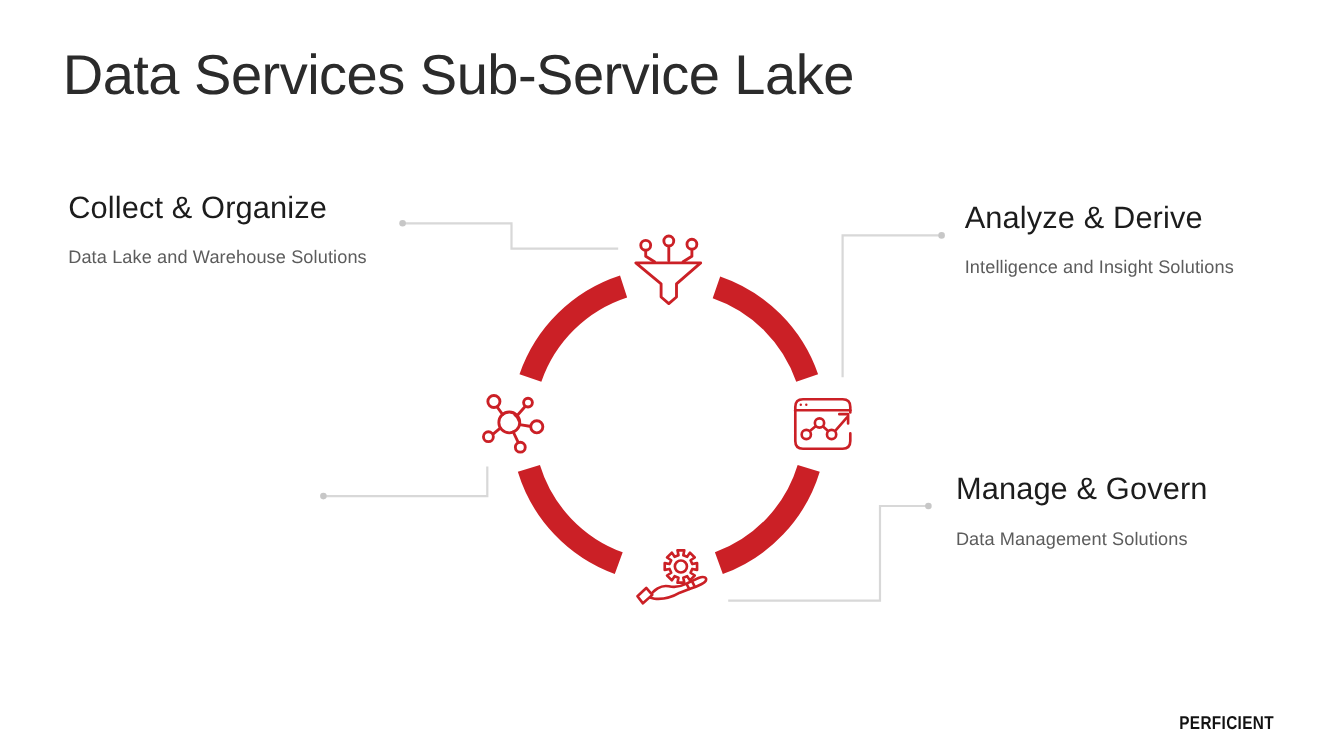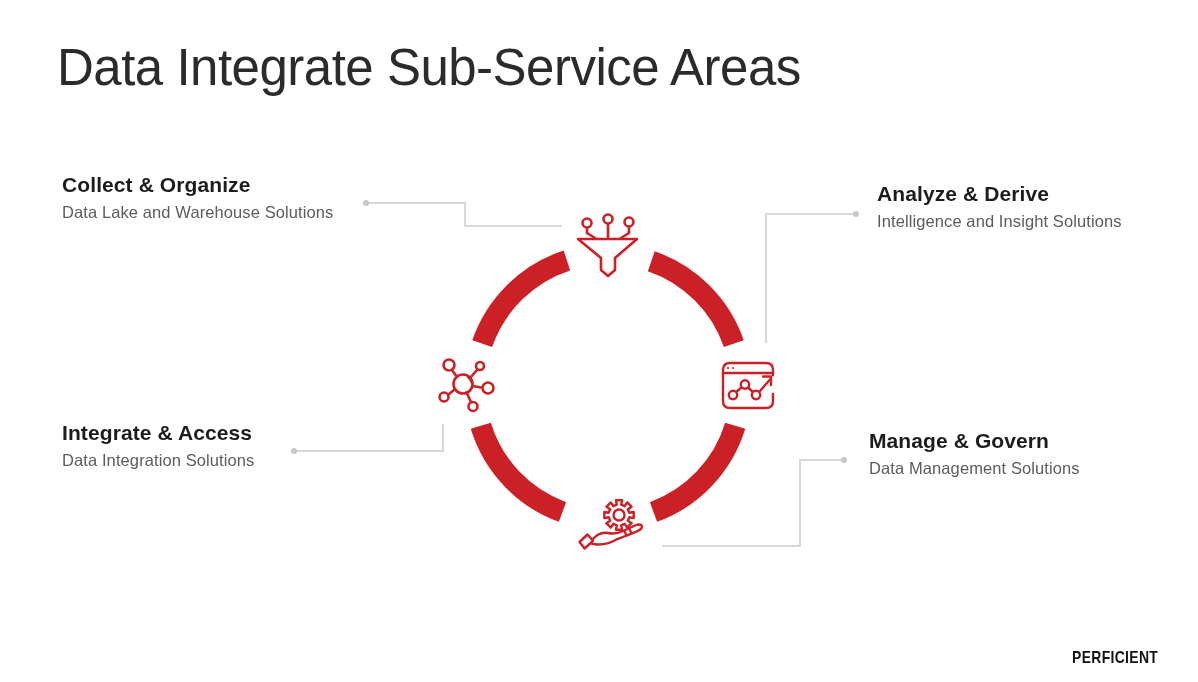--- a/index.html
+++ b/index.html
@@ -5,22 +5,22 @@
   html,body{margin:0;padding:0;background:#fff;}
   .stage{
     position:relative;width:1198px;height:682px;background:#ffffff;overflow:hidden;
     font-family:"Liberation Sans","DejaVu Sans",sans-serif;
   }
   .page-title{
     position:absolute;left:57px;top:40px;margin:0;
     font-size:51px;font-weight:300;letter-spacing:-0.5px;color:#2b2b2b;line-height:1.1;
   }
   .area-label{position:absolute;width:360px;}
-  .area-label h2{margin:0;font-size:21px;font-weight:700;color:#1c1c1c;letter-spacing:0.1px;}
-  .area-label p{margin:6px 0 0 0;font-size:16.5px;font-weight:400;color:#5c5c5c;letter-spacing:0.1px;}
+  .area-label h2{margin:0;font-size:28px;font-weight:400;color:#1c1c1c;letter-spacing:0.1px;}
+  .area-label p{margin:20px 0 0 0;font-size:16.5px;font-weight:400;color:#5c5c5c;letter-spacing:0.1px;}
   .pos-collect{left:62px;top:173px;}
   .pos-analyze{left:877px;top:182px;}
   .pos-integrate{left:62px;top:421px;}
   .pos-manage{left:869px;top:429px;}
   .overlay{position:absolute;left:0;top:0;}
   .center-node{
     position:absolute;left:541px;top:320px;width:134px;height:134px;border-radius:50%;
     background:#818181;display:flex;flex-direction:column;align-items:center;justify-content:center;
   }
   .center-node span{display:block;color:#f4f4f4;font-size:19px;font-weight:300;letter-spacing:0.4px;line-height:1.3;}
@@ -29,36 +29,32 @@
     position:absolute;left:1072px;top:648px;
     font-size:17px;font-weight:700;color:#121212;letter-spacing:0.4px;
     transform:scaleX(0.82);transform-origin:left center;white-space:nowrap;
   }
 </style>
 </head>
 <body>
 
 <div class="stage">
 
-  <h1 class="page-title">Data Integrate Sub-Service Areas</h1>
+  <h1 class="page-title">Data Services Sub-Service Lake</h1>
 
   <section class="area-label pos-collect">
     <h2>Collect &amp; Organize</h2>
     <p>Data Lake and Warehouse Solutions</p>
   </section>
 
   <section class="area-label pos-analyze">
     <h2>Analyze &amp; Derive</h2>
     <p>Intelligence and Insight Solutions</p>
   </section>
 
-  <section class="area-label pos-integrate">
-    <h2>Integrate &amp; Access</h2>
-    <p>Data Integration Solutions</p>
-  </section>
 
   <section class="area-label pos-manage">
     <h2>Manage &amp; Govern</h2>
     <p>Data Management Solutions</p>
   </section>
 
   <svg class="overlay" width="1198" height="682" viewBox="0 0 1198 682">
 
     <g stroke="#d8d8d8" stroke-width="2" fill="none">
       <path d="M366 203 H465 V226 H562"></path>

